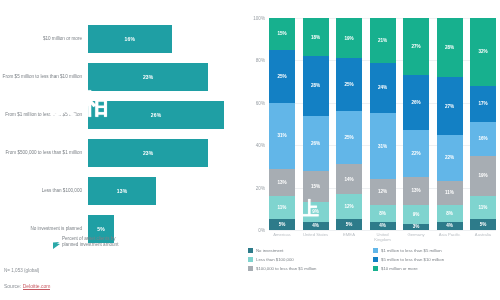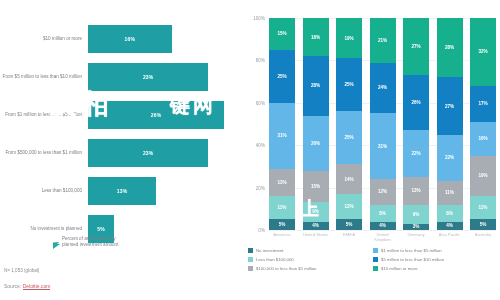--- a/index.html
+++ b/index.html
@@ -341,18 +341,17 @@
         </div>
         <div class="legend-item">
           <span class="legend-swatch" style="background: rgb(23, 176, 142);"></span>
           <span class="legend-text">$10 million or more</span>
         </div>
       </div>
   </div>
 
   <div class="overlay">
     <div class="wm wm-a">及相</div>
-    <div class="wm wm-b">键网</div>
     <div class="wm wm-c">大</div>
     <div class="wm wm-d">上</div>
   </div>
 
 </div>
 
 </body></html>

